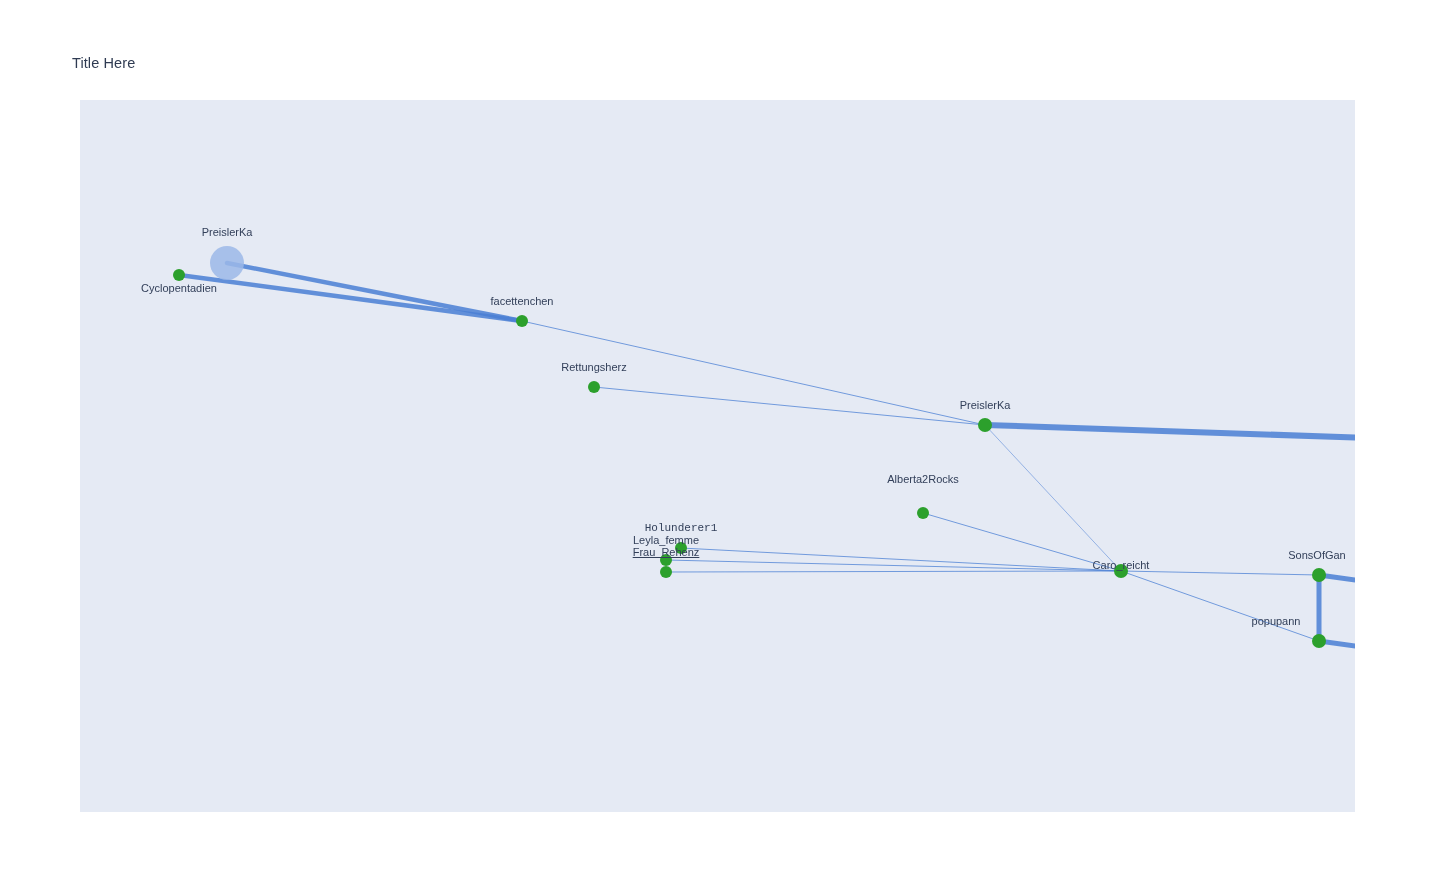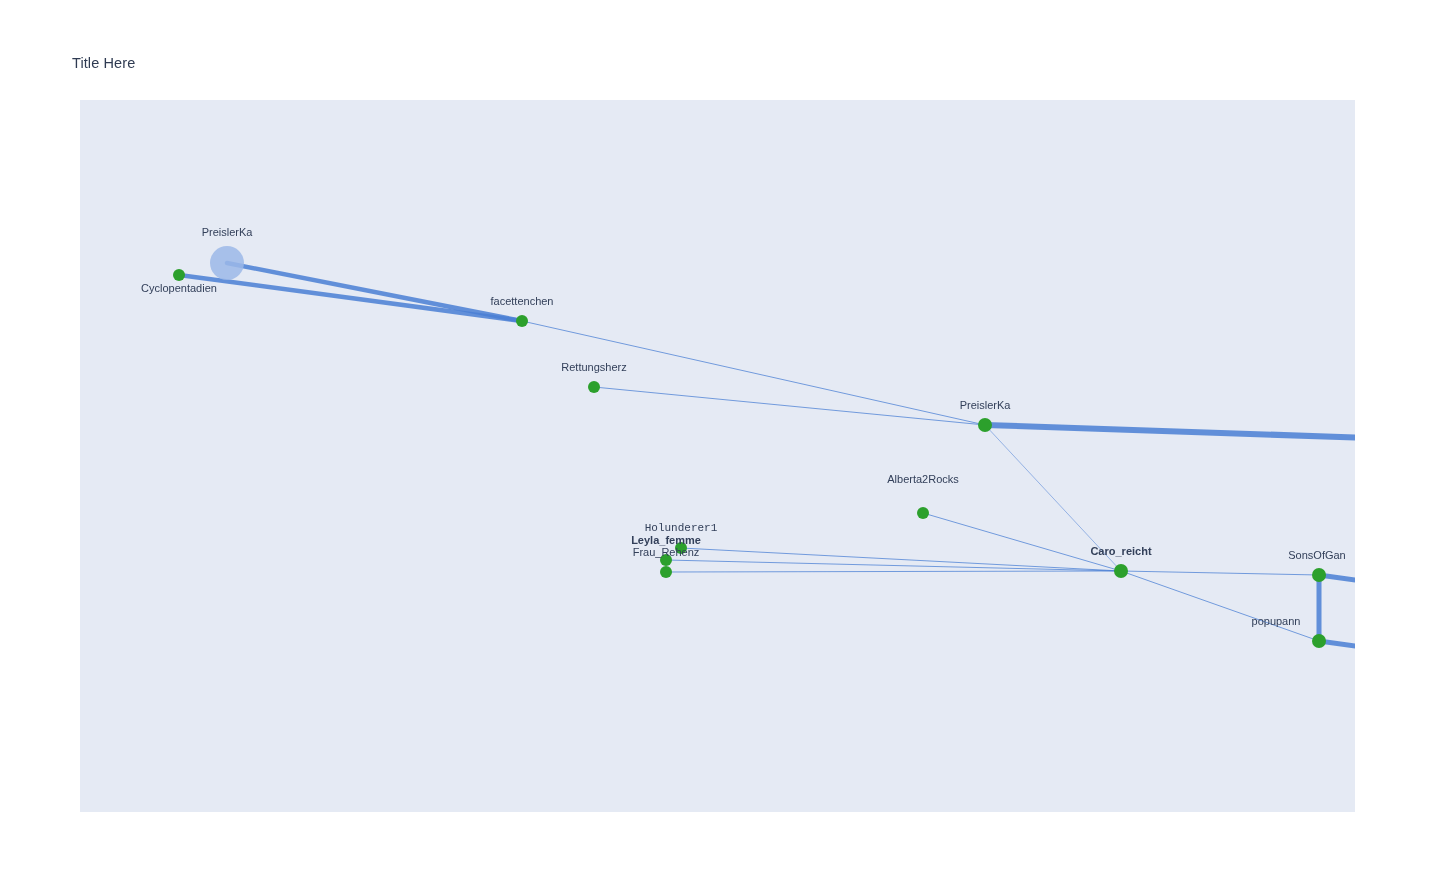--- a/index.html
+++ b/index.html
@@ -99,21 +99,21 @@
         </g>
     </svg>
     <div id="labels-layer">
         <div class="node-label" style="left: 99px; top: 161px; margin-top: 33px;">Cyclopentadien</div>
         <div class="node-label" style="left: 147px; top: 138px;">PreislerKa</div>
         <div class="node-label" style="left: 442px; top: 207px;">facettenchen</div>
         <div class="node-label" style="left: 514px; top: 273px;">Rettungsherz</div>
         <div class="node-label" style="left: 905px; top: 311px;">PreislerKa</div>
         <div class="node-label" style="left: 843px; top: 385px;">Alberta2Rocks</div>
         <div class="node-label" style="left: 601px; top: 434px; font-family: Liberation Mono, monospace;">Holunderer1</div>
-        <div class="node-label" style="left: 586px; top: 446px; font-weight: bold;">Leyla_femme</div>
-        <div class="node-label" style="left: 586px; top: 458px;">Frau_Rehenz</div>
-        <div class="node-label" style="left: 1041px; top: 457px; font-weight: bold;">Caro_reicht</div>
+        <div class="node-label" style="left: 586px; top: 446px;">Leyla_femme</div>
+        <div class="node-label" style="left: 586px; top: 458px; text-decoration: underline;">Frau_Rehenz</div>
+        <div class="node-label" style="left: 1041px; top: 471px;">Caro_reicht</div>
         <div class="node-label" style="left: 1237px; top: 461px;">SonsOfGan</div>
         <div class="node-label" style="left: 1196px; top: 527px;">popupann</div>
       </div>
   </div>
 
 </div>
 
 </body></html>

